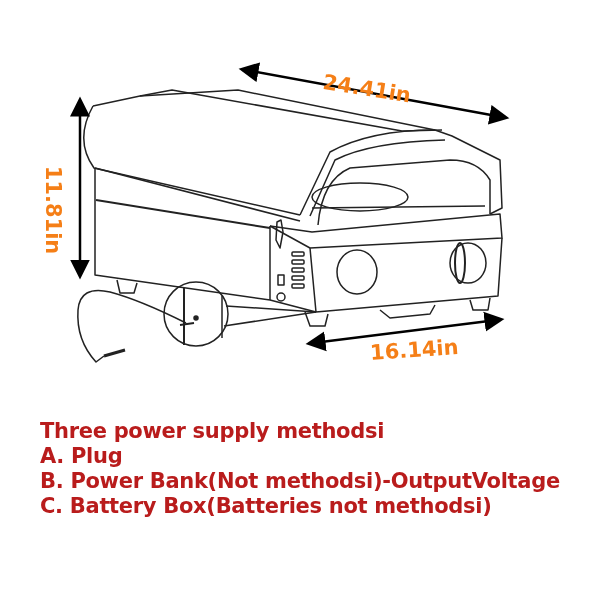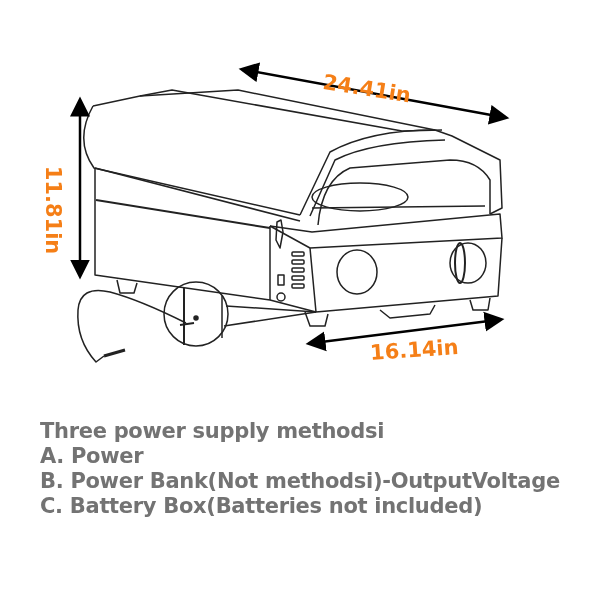--- a/index.html
+++ b/index.html
@@ -2,21 +2,21 @@
 <html><head>
   <meta charset="utf-8">
   <style>
     html, body { margin: 0; padding: 0; background: #ffffff; }
     body { width: 600px; height: 600px; position: relative; overflow: hidden; font-family: "DejaVu Sans", sans-serif; }
     .canvas { position: absolute; left: 0; top: 0; width: 600px; height: 600px; }
     .dim { position: absolute; color: #f57f17; font-weight: bold; font-size: 21px; white-space: nowrap; font-family: "DejaVu Sans", sans-serif; }
     .dim-top { left: 325px; top: 70px; transform: rotate(9deg); transform-origin: left top; }
     .dim-side { left: 38px; top: 198px; transform: rotate(90deg); transform-origin: center center; width: 90px; margin-left: -30px; text-align: center; }
     .dim-bottom { left: 370px; top: 338px; transform: rotate(-4deg); }
-    .notes { position: absolute; left: 40px; top: 419px; color: #737373; font-weight: bold; font-size: 21px; line-height: 25px; font-family: "DejaVu Sans", sans-serif; letter-spacing: -0.3px; }
+    .notes { position: absolute; left: 40px; top: 419px; color: #b91c1c; font-weight: bold; font-size: 21px; line-height: 25px; font-family: "DejaVu Sans", sans-serif; letter-spacing: -0.3px; }
     .notes div { white-space: nowrap; }
   </style>
 </head>
 <body>
 
 <div class="canvas">
   <svg width="600" height="600" viewBox="0 0 600 600" xmlns="http://www.w3.org/2000/svg">
     <defs>
       <marker id="ah" markerWidth="10" markerHeight="10" refX="5" refY="5" orient="auto-start-reverse">
         <path d="M0,1 L8,5 L0,9 Z" fill="#000"></path>
@@ -79,17 +79,17 @@
     <line x1="80" y1="104" x2="80" y2="272" stroke="#000" stroke-width="2.5" marker-start="url(#ah)" marker-end="url(#ah)"></line>
     <line x1="313" y1="343" x2="497" y2="320" stroke="#000" stroke-width="2.5" marker-start="url(#ah)" marker-end="url(#ah)"></line>
   </svg>
 
   <div class="dim dim-top">24.41in</div>
   <div class="dim dim-side">11.81in</div>
   <div class="dim dim-bottom">16.14in</div>
 
   <div class="notes">
     <div>Three power supply methodsi</div>
-    <div>A. Power</div>
+    <div>A. Plug</div>
     <div>B. Power Bank(Not methodsi)-OutputVoltage</div>
-    <div>C. Battery Box(Batteries not included)</div>
+    <div>C. Battery Box(Batteries not methodsi)</div>
   </div>
 </div>
 
 </body></html>

